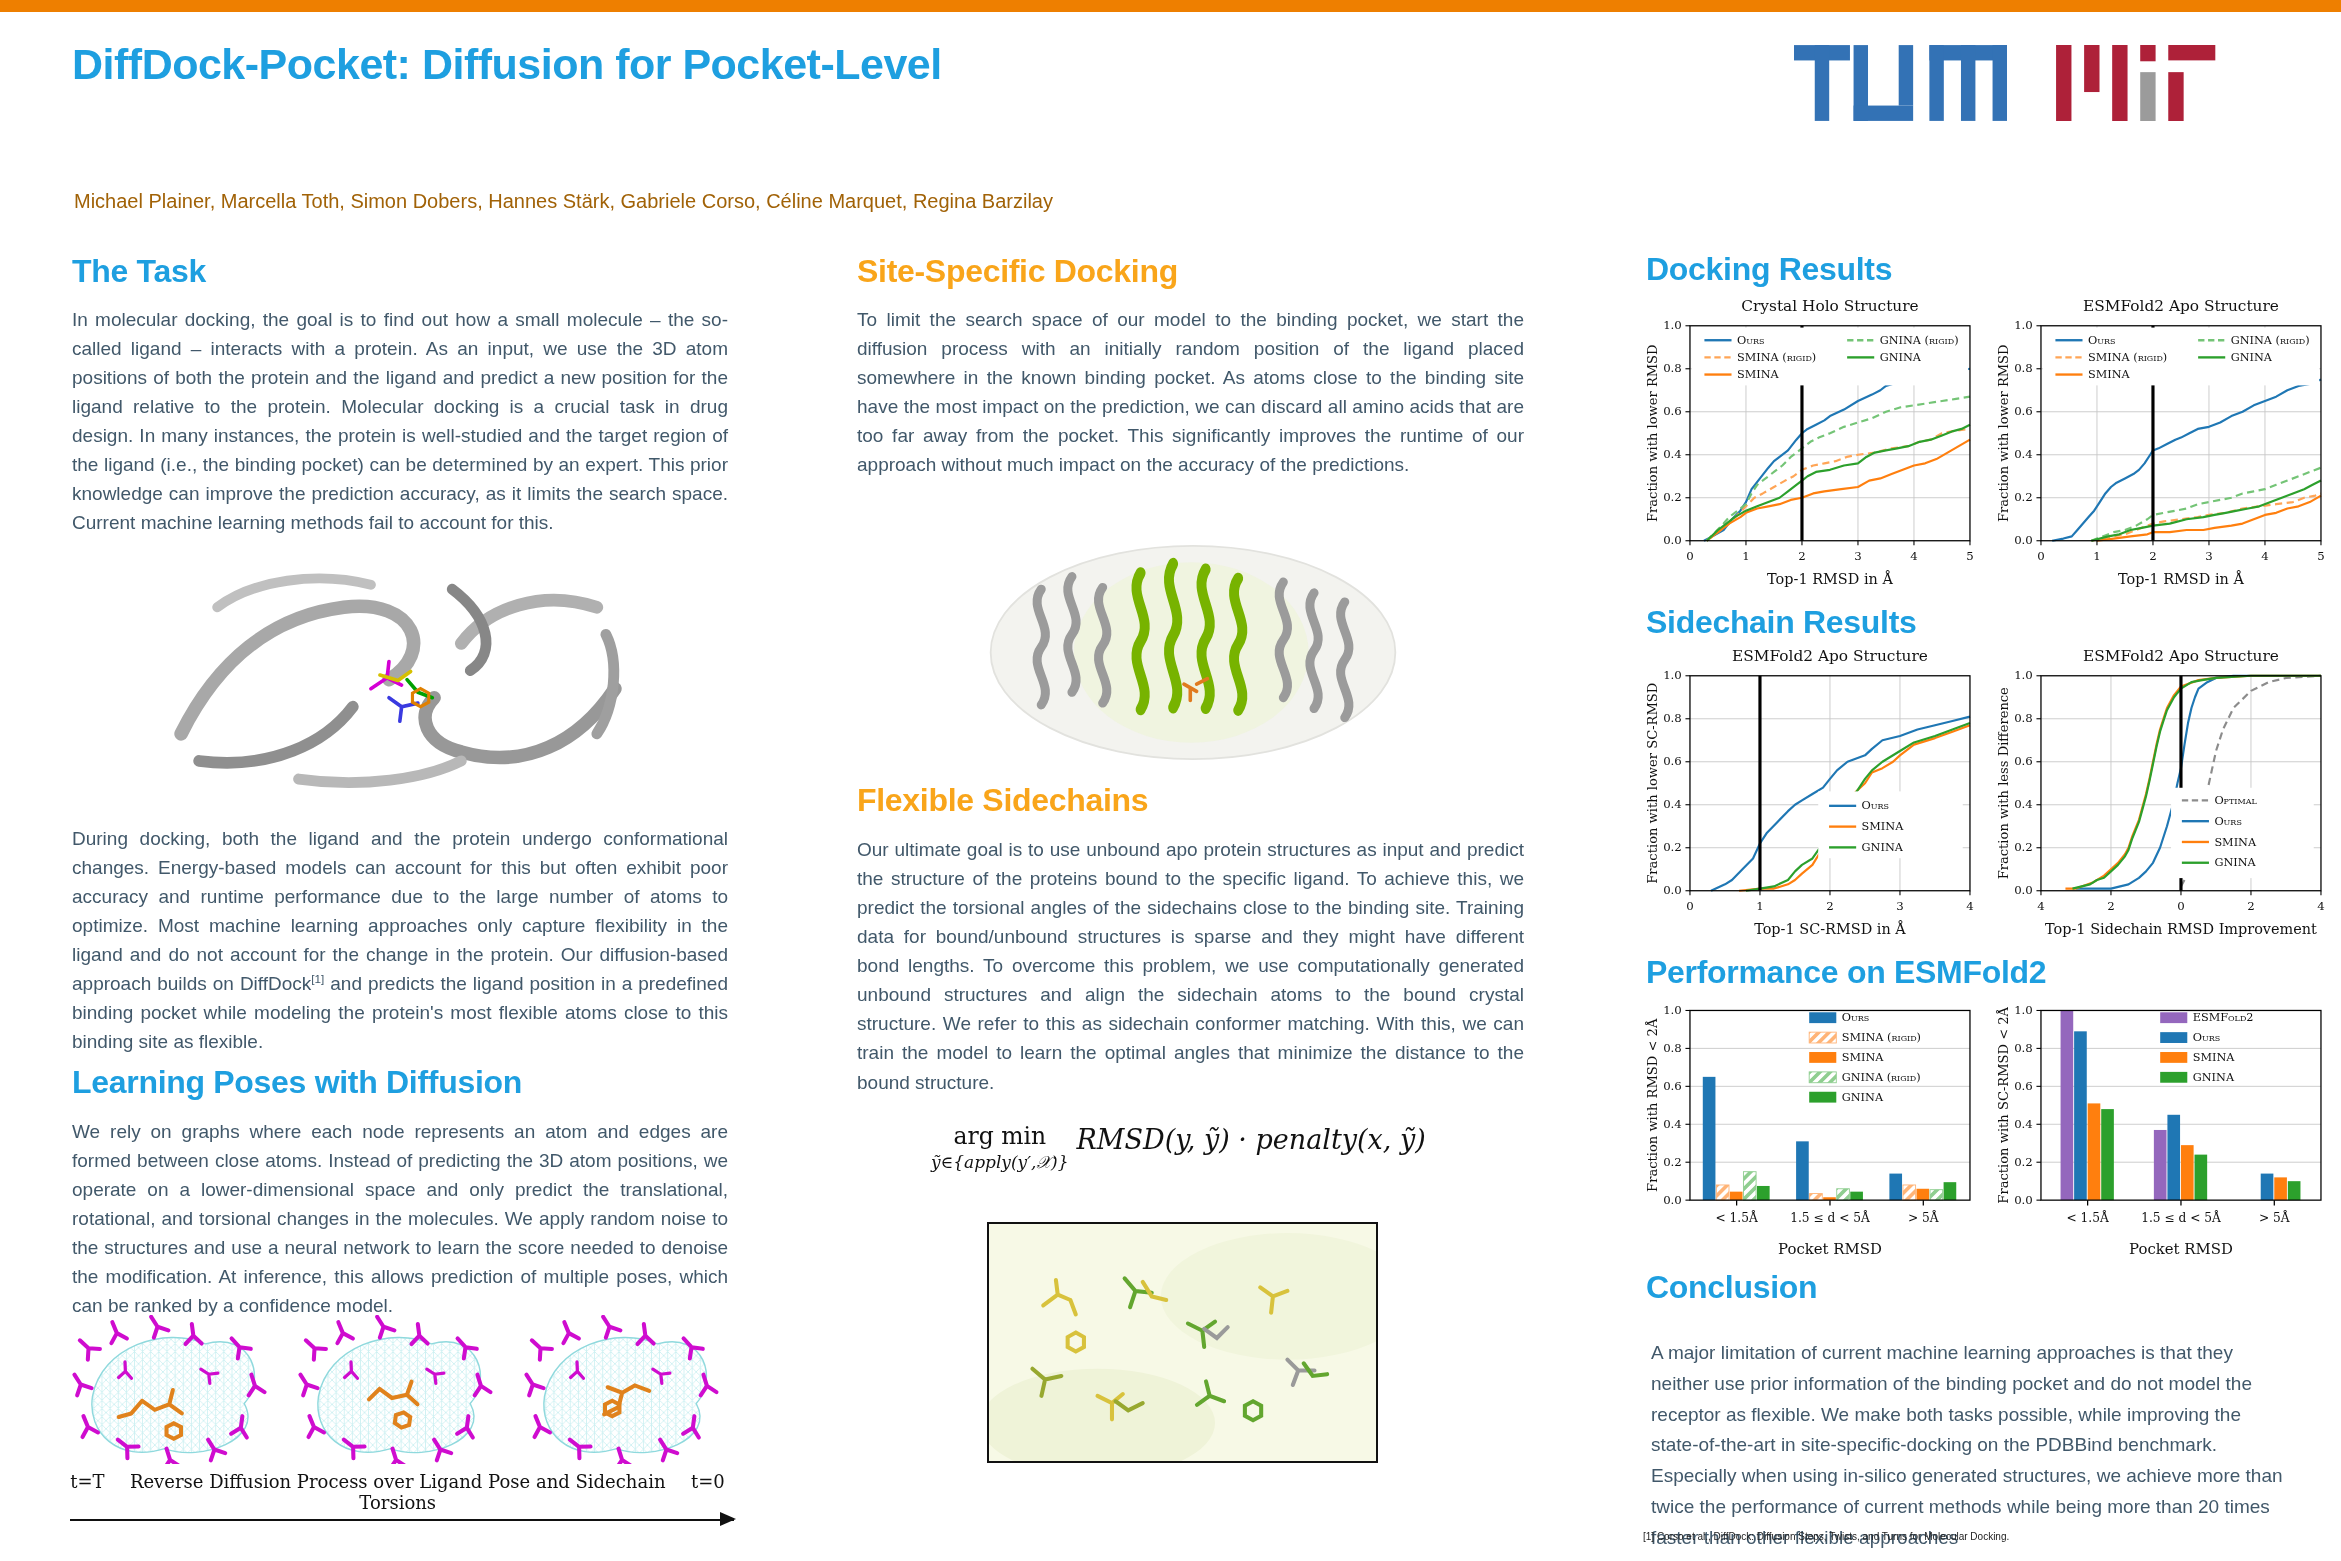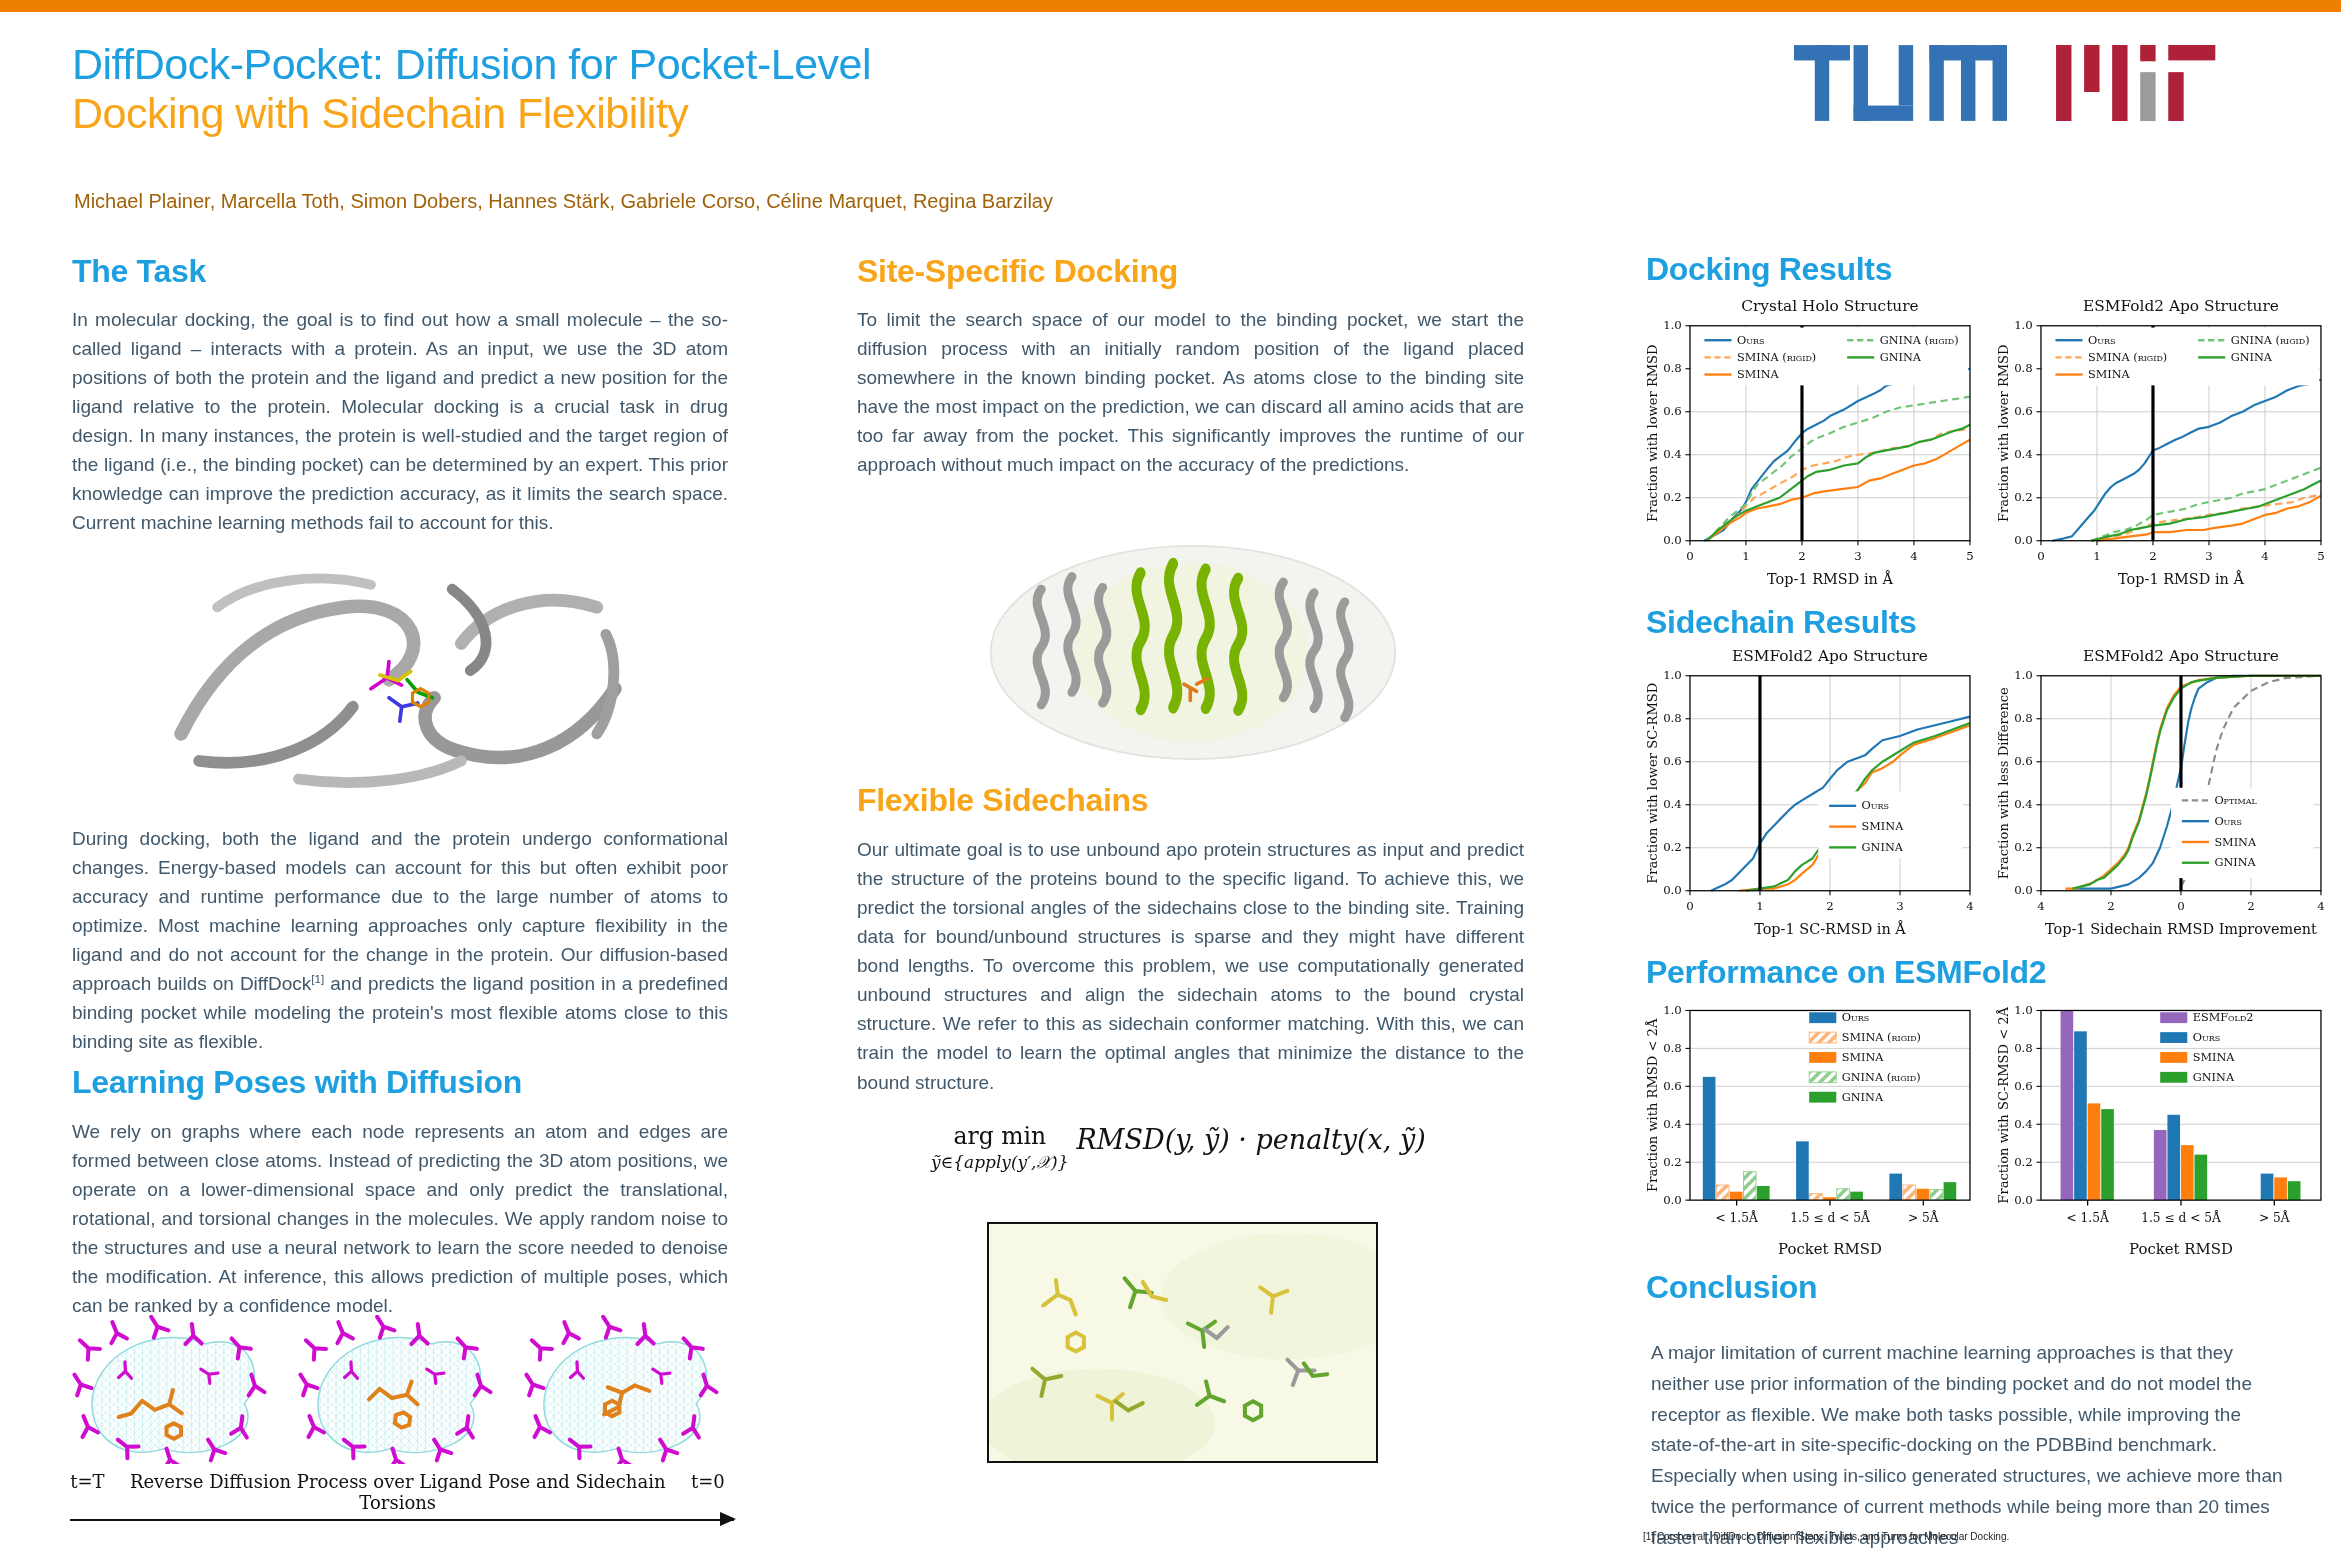--- a/index.html
+++ b/index.html
@@ -1,20 +1,20 @@
 <!DOCTYPE html>
 <html style="font-size:14.5px"><head>
 <meta charset="utf-8">
 <style>
   html,body{margin:0;padding:0;background:#fff;}
   body{width:2342px;height:1561px;position:relative;overflow:hidden;
        font-family:"Liberation Sans",sans-serif;color:#41586a;}
   .abs{position:absolute;}
   .topbar{left:0;top:0;width:2342px;height:11.7px;background:#ee7f00;}
-  .title{left:72px;top:40px;font-size:43px;font-weight:normal;line-height:1.13;letter-spacing:-0.5px;}
+  .title{left:72px;top:40px;font-size:43px;font-weight:bold;line-height:1.13;letter-spacing:-0.5px;}
   .title .l1{color:#1e9fe0;display:block;}
   .title .l2{color:#f9a51a;display:block;}
   .authors{left:74px;top:190px;font-size:20px;color:#a16207;}
   h2{margin:0;font-size:32px;font-weight:bold;letter-spacing:-0.3px;}
   .hblue{color:#1e9fe0;}
   .horange{color:#f9a51a;}
   .para{font-size:19px;line-height:1.53;text-align:justify;}
   .col1{width:656px;}
   .col2{width:667px;}
   .concl{width:638px;font-size:19px;line-height:1.62;text-align:left;margin-top:17px;}
@@ -65,21 +65,20 @@
     <g id="snake">
       <path d="M0,0 c-16,22 16,42 0,64 c-16,22 16,42 0,64" fill="none" stroke-linecap="round"></path>
     </g>
   </defs>
 </svg>
 
 <div class="abs topbar"></div>
 
 <div class="abs title">
   <span class="l1">DiffDock-Pocket: Diffusion for Pocket-Level</span>
-  <span class="l2">Docking with Sidechain Flexibility</span>
 </div>
 <div class="abs authors">Michael Plainer, Marcella Toth, Simon Dobers, Hannes Stärk, Gabriele Corso, Céline Marquet, Regina Barzilay</div>
 
 <svg class="abs" style="left:1794px;top:45px" width="213" height="76" viewBox="0 0 236 84">
   <g fill="#3372b5">
     <rect x="0" y="0" width="62" height="17"></rect>
       <rect x="23" y="0" width="16" height="84"></rect>
     <rect x="66" y="0" width="16" height="84"></rect>
       <rect x="66" y="67" width="66" height="17"></rect>
     <rect x="116" y="0" width="16" height="67"></rect>

